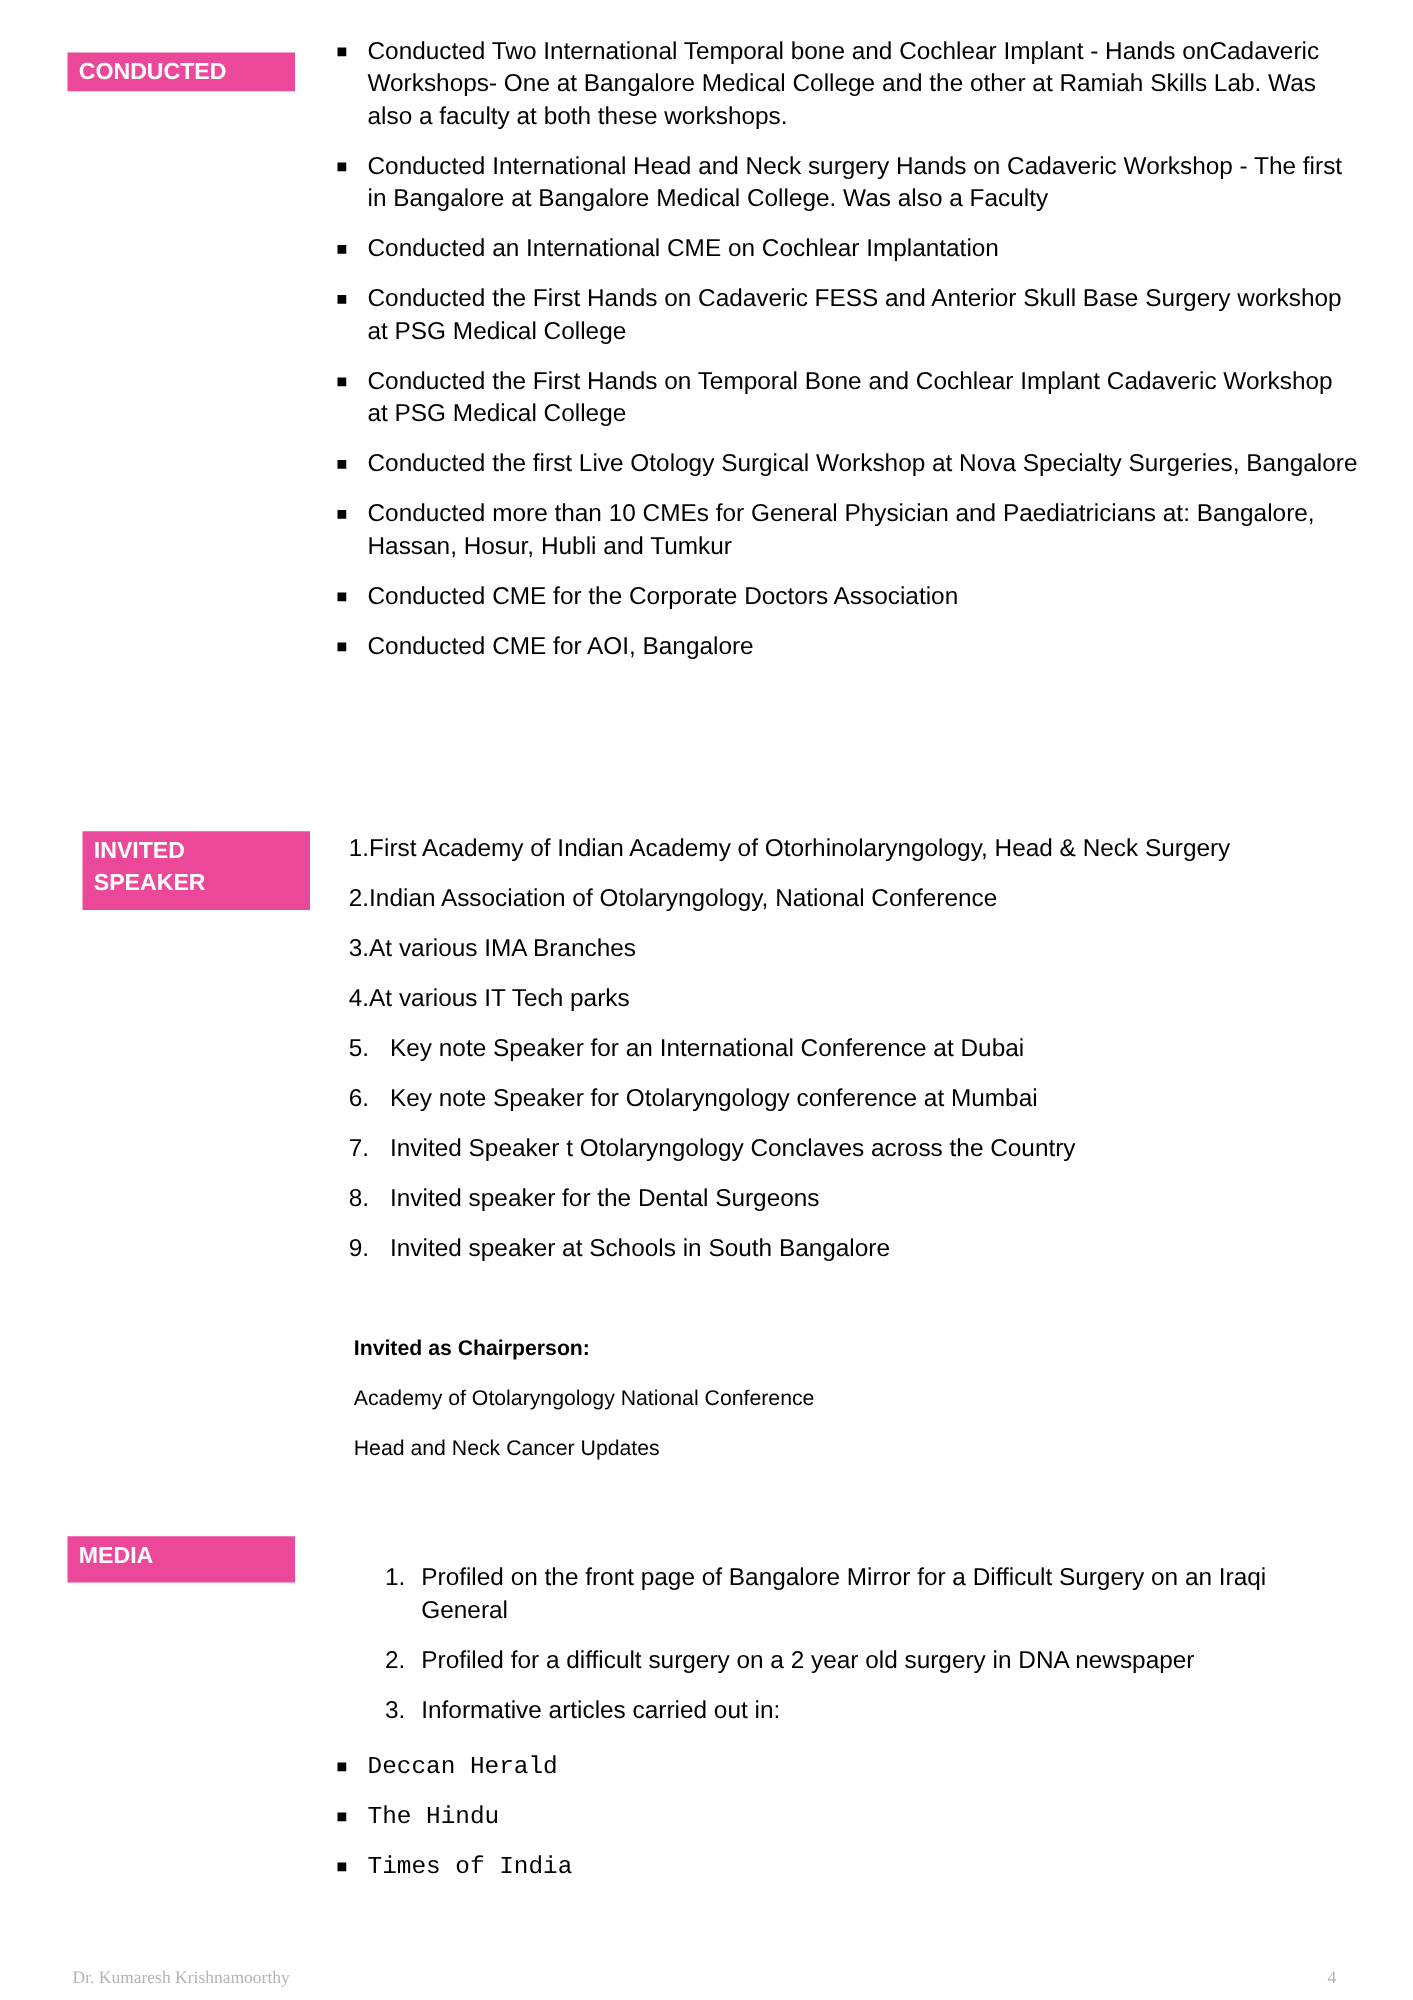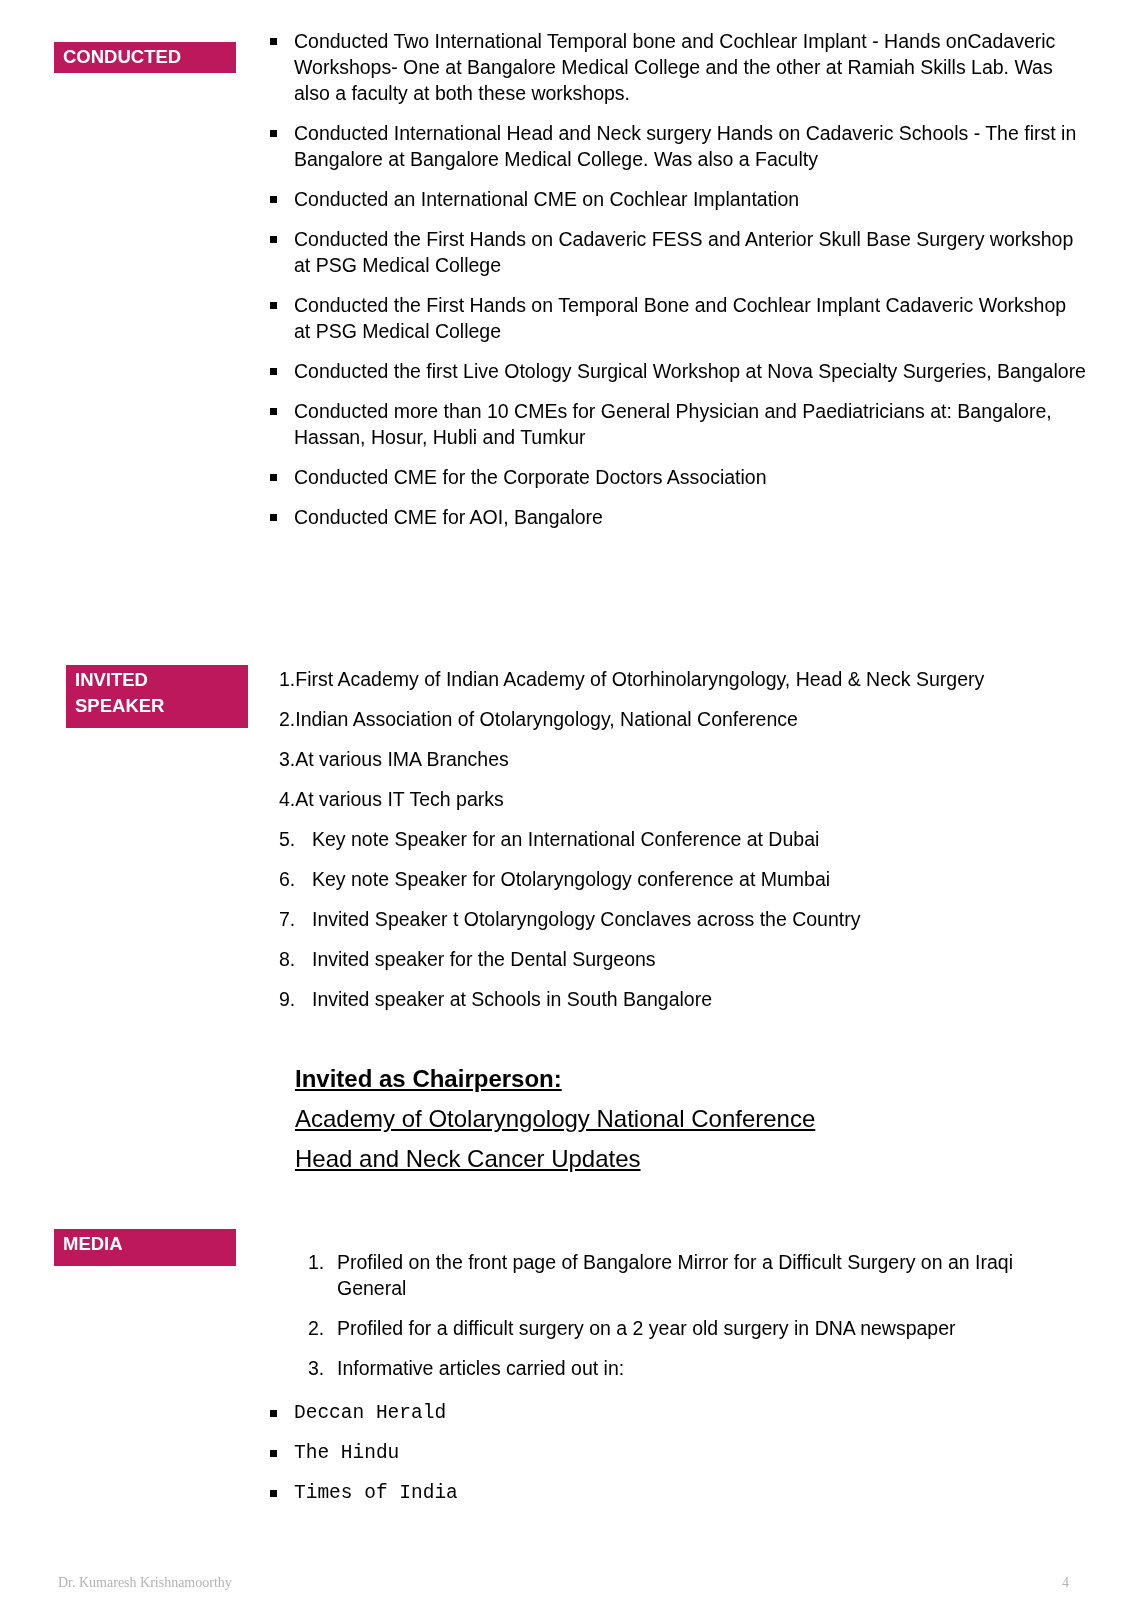--- a/index.html
+++ b/index.html
@@ -1,58 +1,58 @@
 <!DOCTYPE html>
 <html><head>
 <meta charset="utf-8">
 <style>
   html, body { margin: 0; padding: 0; background: #ffffff; }
   body {
     width: 1130px; height: 1600px; position: relative; overflow: hidden;
     font-family: "Liberation Sans", sans-serif; color: #000;
   }
   .label-box {
-    position: absolute; left: 54px; width: 182px; background: #be185d; color: #fff;
+    position: absolute; left: 54px; width: 182px; background: #ec4899; color: #fff;
     font-family: "Liberation Sans", sans-serif; font-weight: bold; font-size: 18.5px;
     line-height: 26px; padding: 2px 0 3px 9px; box-sizing: border-box;
   }
   .bullets { position: absolute; left: 266px; width: 820px; margin: 0; padding: 0; list-style: none; }
   .bullets li {
     position: relative; padding-left: 28px; font-size: 19.5px; line-height: 26px;
     margin-bottom: 14px;
   }
   .bullets li .sq {
     position: absolute; left: 4px; top: 10px; width: 7px; height: 7px; background: #000;
   }
   .numlist { position: absolute; margin: 0; padding: 0; list-style: none; }
   .numlist li { font-size: 19.5px; line-height: 26px; margin-bottom: 14px; position: relative; }
   .numlist li .num { display: inline-block; }
   .numlist.spaced li .num { width: 33px; }
   .numlist.hanging li { padding-left: 29px; }
   .numlist.hanging li .num { position: absolute; left: 0; top: 0; }
-  .plain { position: absolute; left: 295px; font-size: 24px; line-height: 26px; text-decoration: underline; }
+  .plain { position: absolute; left: 283px; font-size: 17px; line-height: 26px; }
   .bold { font-weight: bold; }
   .footer-left {
     position: absolute; left: 58px; top: 1575px; font-family: "Liberation Serif", serif;
     font-size: 14px; color: #b4b4b4;
   }
   .footer-right {
     position: absolute; left: 1062px; top: 1575px; font-family: "Liberation Serif", serif;
     font-size: 14px; color: #b4b4b4;
   }
 </style>
 </head>
 <body>
 
 <div class="label-box" style="top:42px;height:31px;">
   <span>CONDUCTED</span>
 </div>
 <ul class="bullets" style="top:28px;">
   <li><span class="sq"></span><span>Conducted Two International Temporal bone and Cochlear Implant - Hands onCadaveric Workshops- One at Bangalore Medical College and the other at Ramiah Skills Lab. Was also a faculty at both these workshops.</span></li>
-  <li><span class="sq"></span><span>Conducted International Head and Neck surgery Hands on Cadaveric Schools - The first in Bangalore at Bangalore Medical College. Was also a Faculty</span></li>
+  <li><span class="sq"></span><span>Conducted International Head and Neck surgery Hands on Cadaveric Workshop - The first in Bangalore at Bangalore Medical College. Was also a Faculty</span></li>
   <li><span class="sq"></span><span>Conducted an International CME on Cochlear Implantation</span></li>
   <li><span class="sq"></span><span>Conducted the First Hands on Cadaveric FESS and Anterior Skull Base Surgery workshop at PSG Medical College</span></li>
   <li><span class="sq"></span><span>Conducted the First Hands on Temporal Bone and Cochlear Implant Cadaveric Workshop at PSG Medical College</span></li>
   <li><span class="sq"></span><span>Conducted the first Live Otology Surgical Workshop at Nova Specialty Surgeries, Bangalore</span></li>
   <li><span class="sq"></span><span>Conducted more than 10 CMEs for General Physician and Paediatricians at: Bangalore, Hassan, Hosur, Hubli and Tumkur</span></li>
   <li><span class="sq"></span><span>Conducted CME for the Corporate Doctors Association</span></li>
   <li><span class="sq"></span><span>Conducted CME for AOI, Bangalore</span></li>
 </ul>
 
 <div class="label-box" style="top:665px;height:63px;margin-left:12px;">

